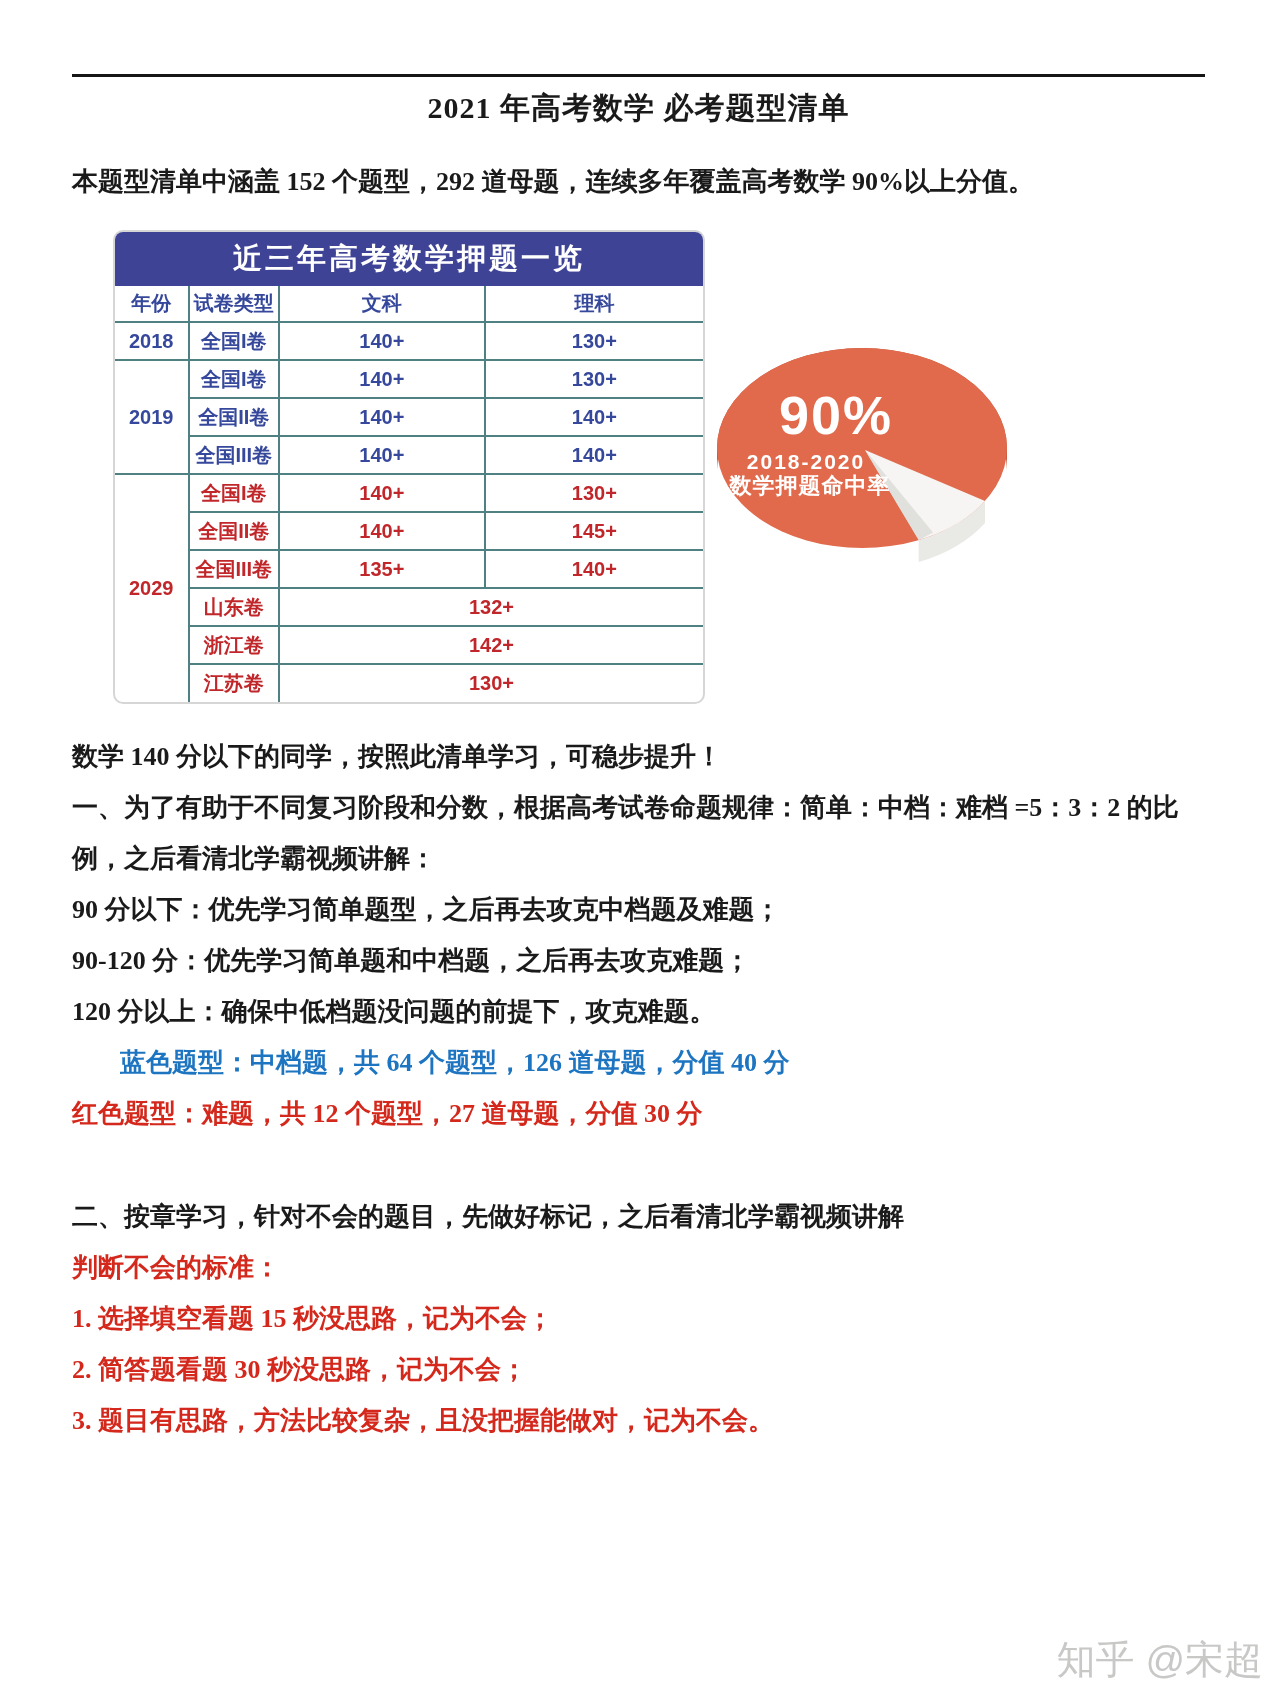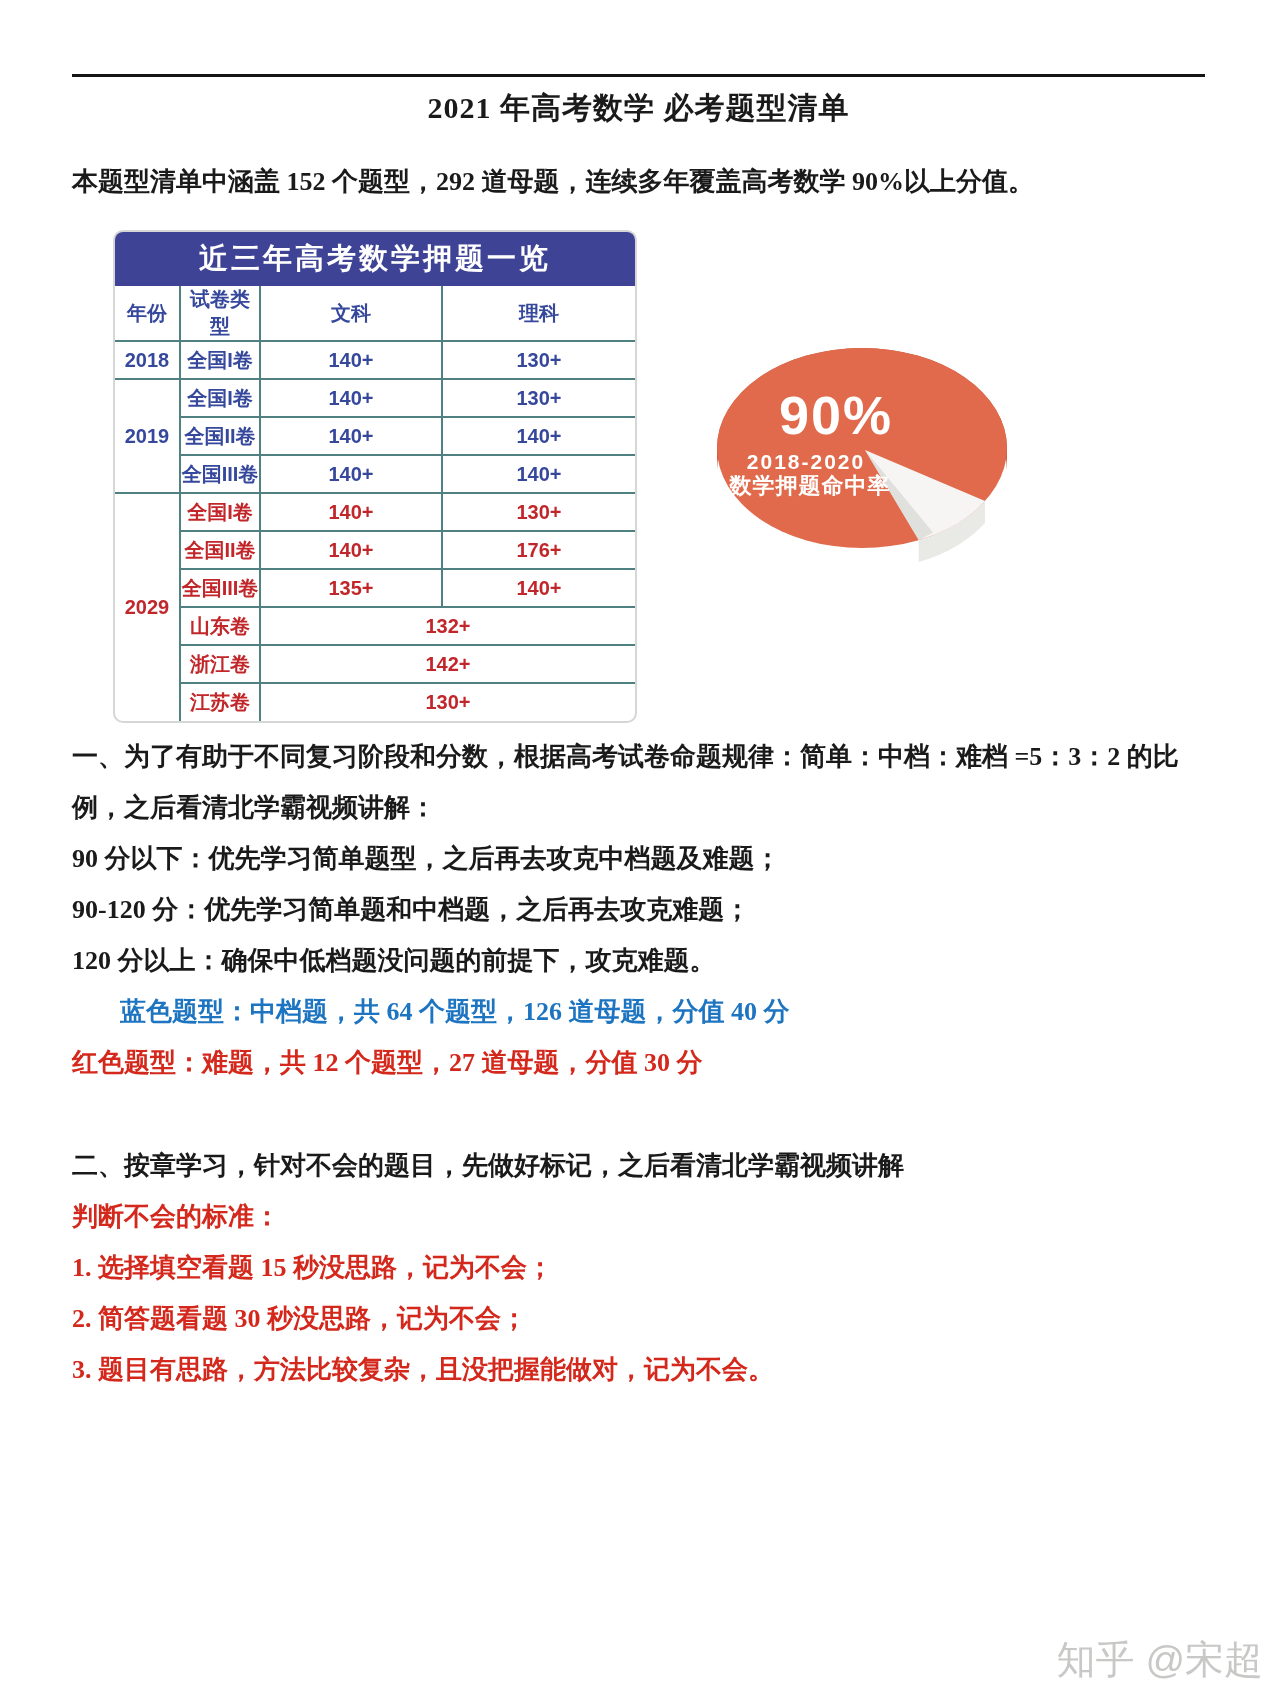--- a/index.html
+++ b/index.html
@@ -11,21 +11,21 @@
   }
   .top-rule { position:absolute; left:72px; top:74px; width:1133px; height:3px; background:#151515; }
   .doc-title {
     position:absolute; left:72px; top:88px; width:1133px; text-align:center;
     font-size:30px; font-weight:bold; letter-spacing:1px;
   }
   .intro { position:absolute; left:72px; top:164px; width:1133px; font-size:26px; font-weight:bold; }
 
   
   .table-card {
-    position:absolute; left:113px; top:230px; width:524px;
+    position:absolute; left:113px; top:230px; width:592px;
     border:2px solid #d6d6d6; border-radius:10px; overflow:hidden; background:#fff;
   }
   .band {
     height:54px; background:#3e4396; color:#ffffff;
     display:flex; align-items:center; justify-content:center;
     font-family:"Liberation Sans","DejaVu Sans",sans-serif;
     font-weight:bold; font-size:29px; letter-spacing:3px;
   }
   table.exam {
     width:100%; border-collapse:collapse; border:hidden;
@@ -108,21 +108,21 @@
       </tr>
       <tr class="row">
         <td class="t-red" rowspan="6">2029</td>
         <td class="t-red">全国I卷</td>
         <td class="t-red">140+</td>
         <td class="t-red">130+</td>
       </tr>
       <tr class="row">
         <td class="t-red">全国II卷</td>
         <td class="t-red">140+</td>
-        <td class="t-red">176+</td>
+        <td class="t-red">145+</td>
       </tr>
       <tr class="row">
         <td class="t-red">全国III卷</td>
         <td class="t-red">135+</td>
         <td class="t-red">140+</td>
       </tr>
       <tr class="row">
         <td class="t-red">山东卷</td>
         <td class="t-red" colspan="2">132+</td>
       </tr>
@@ -151,20 +151,21 @@
 
       <path d="M 165 120 L 218.7 210.1 L 233 202.5 Z" fill="#d8d8d5" opacity="0.75"></path>
 
       <text x="136" y="104" font-size="54" text-anchor="middle" letter-spacing="2">90%</text>
       <text x="106" y="139" font-size="21" text-anchor="middle" letter-spacing="2">2018-2020</text>
       <text x="110" y="163" font-size="22" text-anchor="middle" letter-spacing="1">数学押题命中率</text>
     </svg>
   </div>
 
   <div class="paras">
+    <p>数学 140 分以下的同学，按照此清单学习，可稳步提升！</p>
     <p>一、为了有助于不同复习阶段和分数，根据高考试卷命题规律：简单：中档：难档 =5：3：2 的比</p>
     <p>例，之后看清北学霸视频讲解：</p>
     <p>90 分以下：优先学习简单题型，之后再去攻克中档题及难题；</p>
     <p>90-120 分：优先学习简单题和中档题，之后再去攻克难题；</p>
     <p>120 分以上：确保中低档题没问题的前提下，攻克难题。</p>
     <p class="c-blue">蓝色题型：中档题，共 64 个题型，126 道母题，分值 40 分</p>
     <p class="c-red">红色题型：难题，共 12 个题型，27 道母题，分值 30 分</p>
     <p class="gap">二、按章学习，针对不会的题目，先做好标记，之后看清北学霸视频讲解</p>
     <p class="c-red">判断不会的标准：</p>
     <p class="c-red">1.  选择填空看题 15 秒没思路，记为不会；</p>

